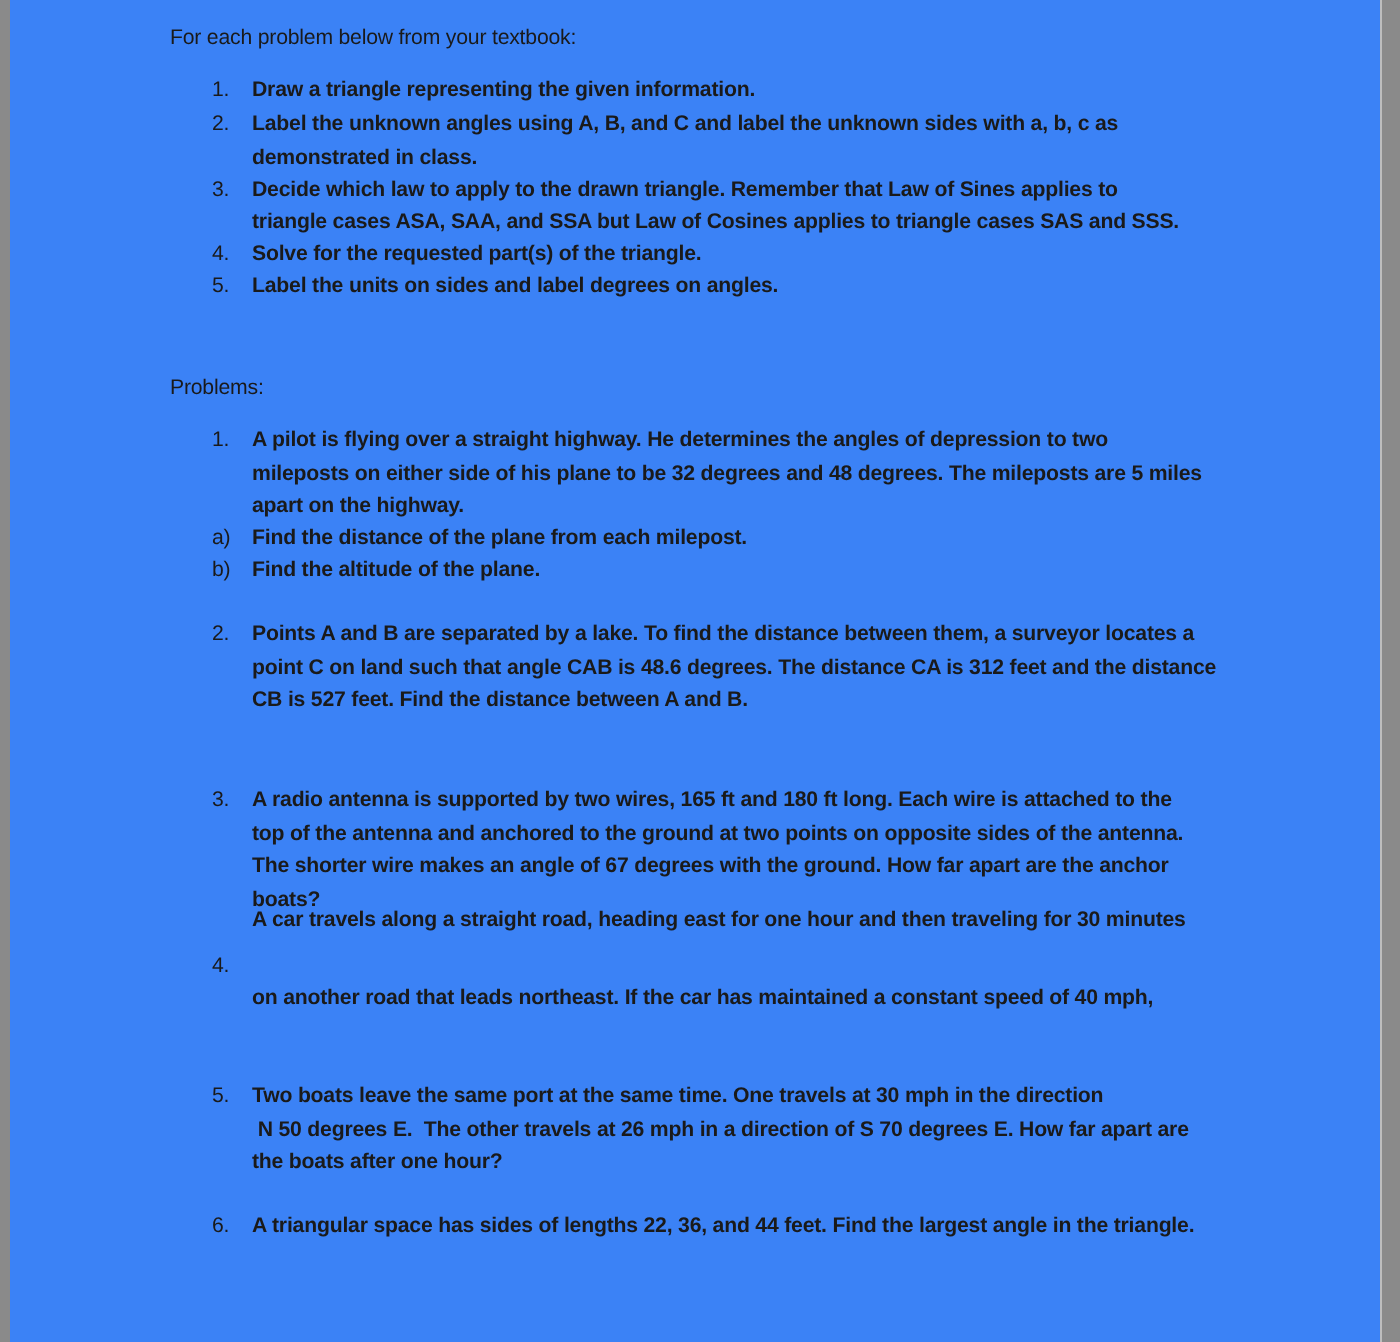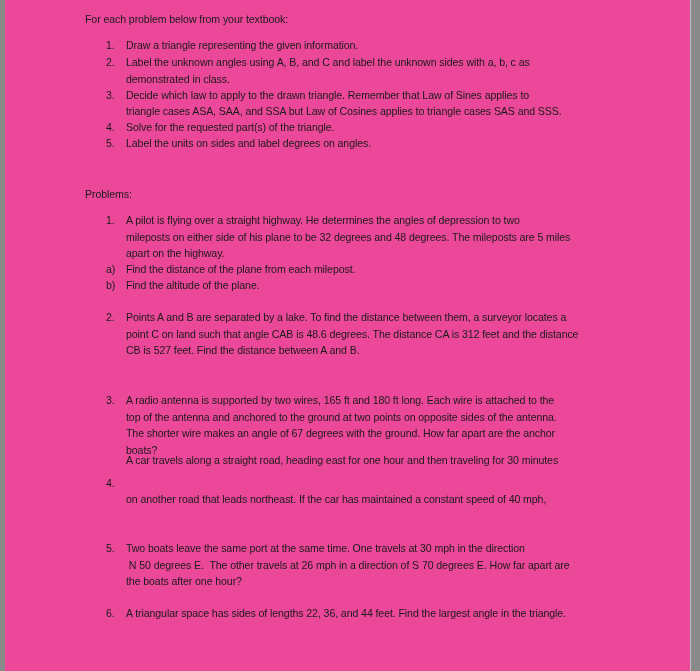--- a/index.html
+++ b/index.html
@@ -4,25 +4,25 @@
 <style>
   html, body { margin:0; padding:0; }
   body {
     width:700px; height:671px; overflow:hidden;
     background:#ffffff; position:relative;
     font-family:"Liberation Sans", sans-serif;
     color:#1a1a1a;
   }
   .edge-left { position:absolute; left:0; top:0; width:5px; height:671px; background:#8a8a8a; }
   .edge-right { position:absolute; left:690px; top:0; width:10px; height:671px; background:#8a8a8a; border-left:1px solid #bdbdbd; box-sizing:border-box; }
-  .page { position:absolute; left:5px; top:0; width:685px; height:671px; background:#ec4899; }
+  .page { position:absolute; left:5px; top:0; width:685px; height:671px; background:#3b82f6; }
   .txt { position:absolute; font-size:10.6px; line-height:17px; white-space:nowrap; letter-spacing:-0.1px; }
   .heading { left:80px; }
   .num { left:101px; }
-  .body { left:121px; }
+  .body { left:121px;font-weight:bold; }
 </style>
 </head>
 <body>
 
 <div class="edge-left"></div>
 <div class="page">
 
   <div class="txt heading" style="top:11px">For each problem below from your textbook:</div>
 
   <div class="txt num" style="top:37px">1.</div>

